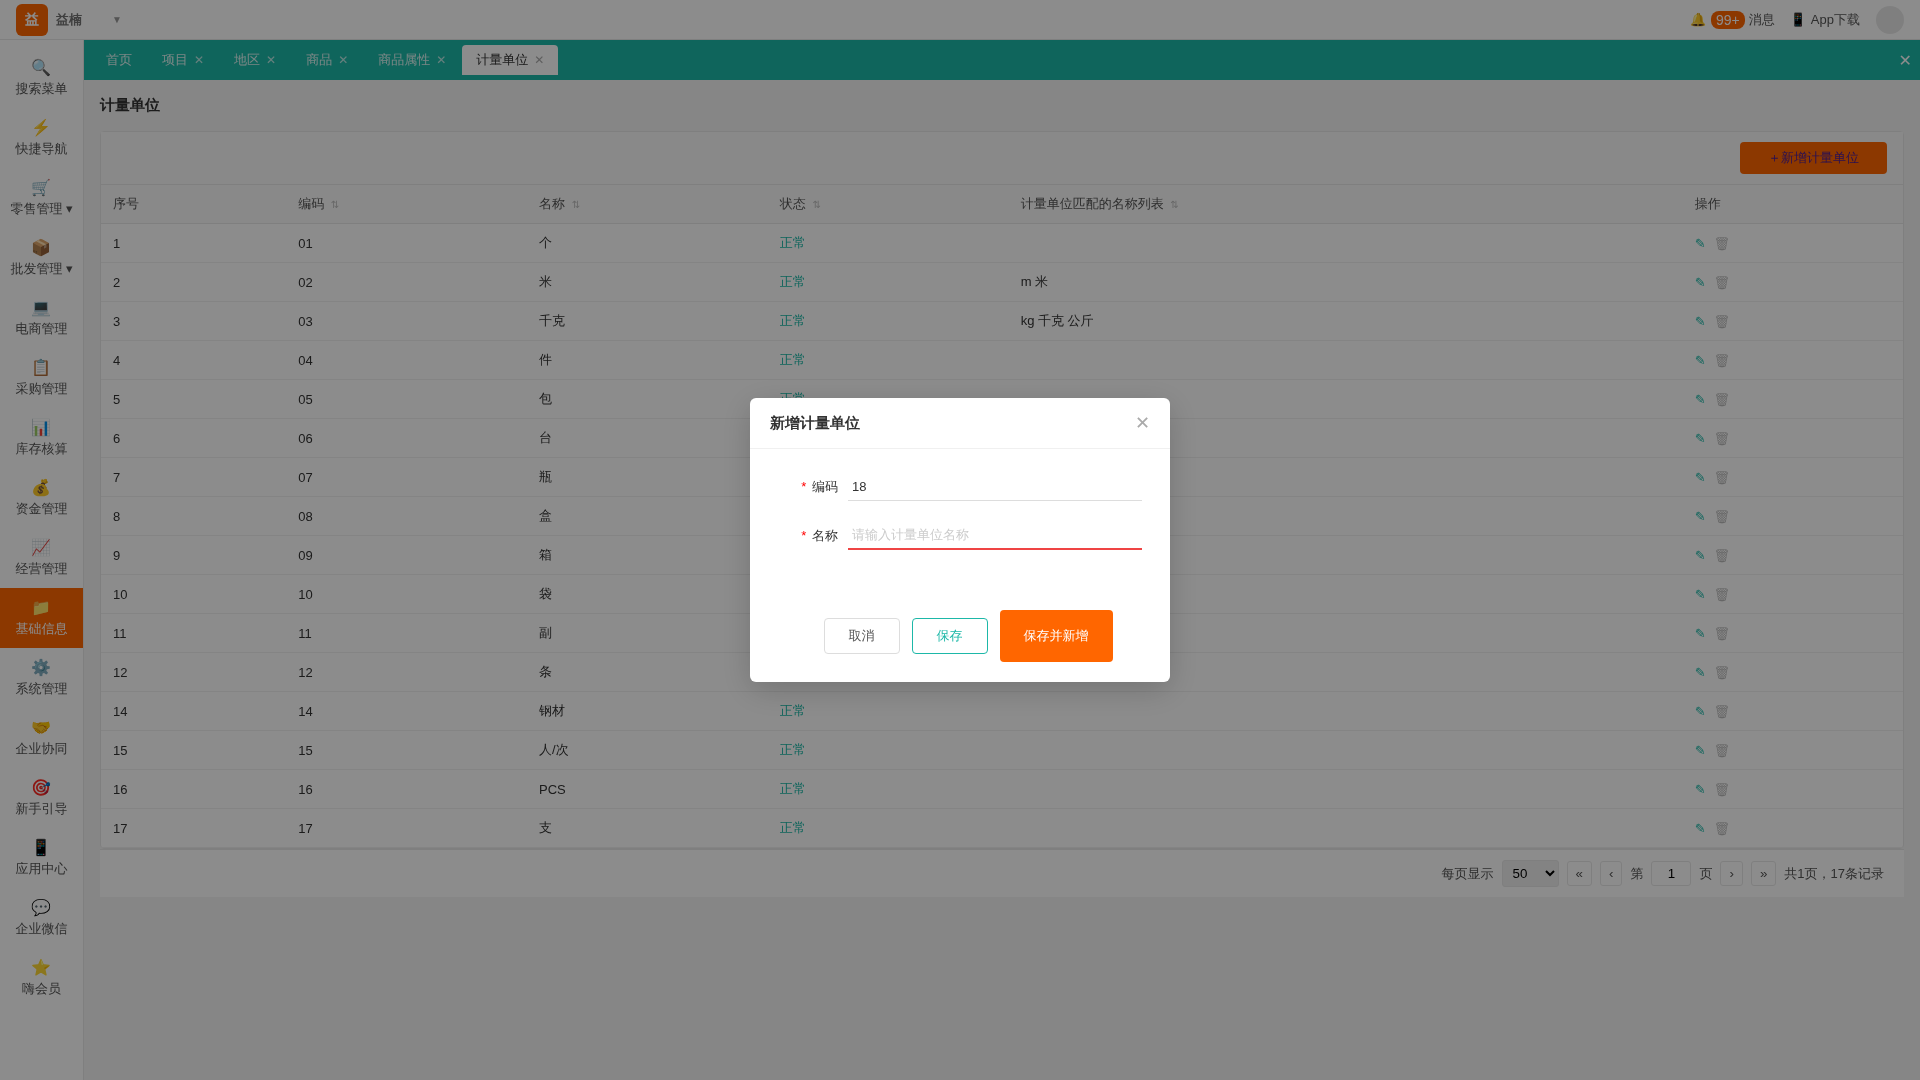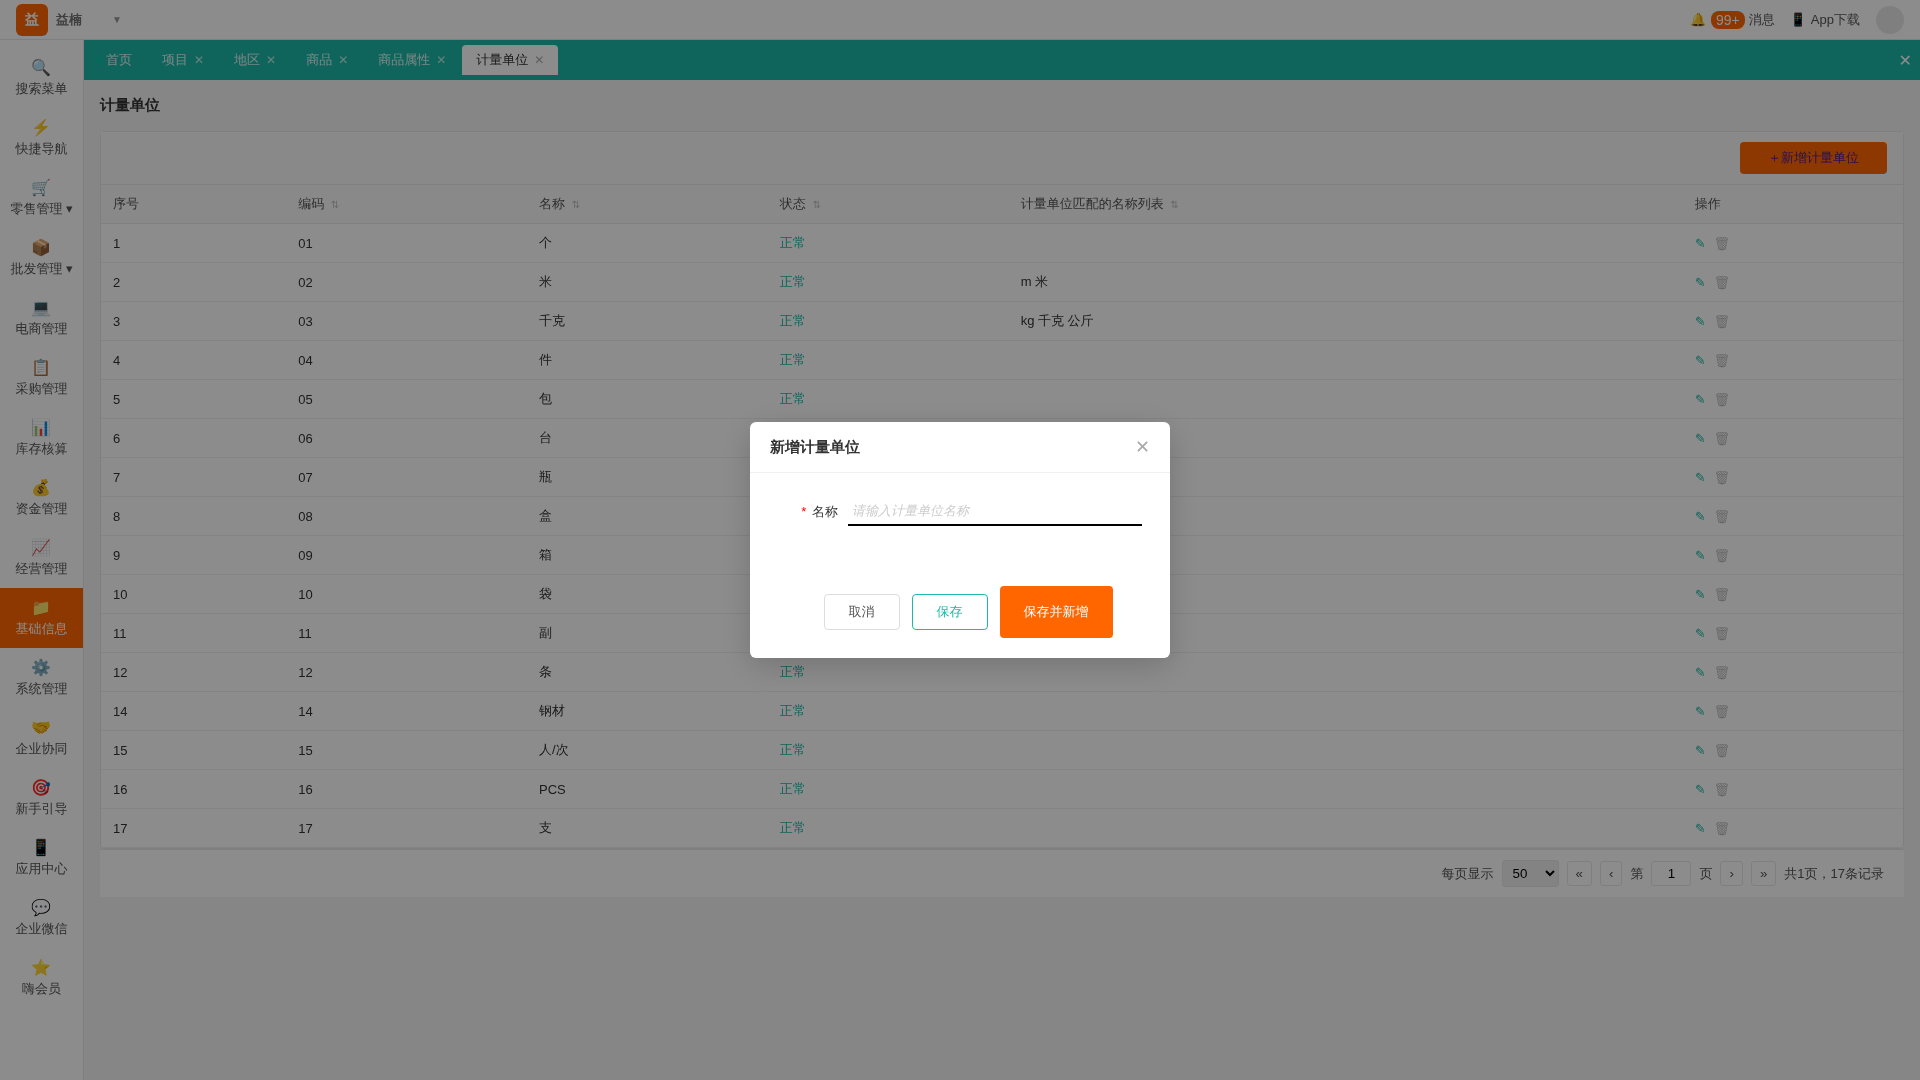--- a/index.html
+++ b/index.html
@@ -65,21 +65,21 @@
     .modal-overlay { position: fixed; top: 0; left: 0; width: 1920px; height: 1080px; background: rgba(0,0,0,0.45); display: flex; align-items: center; justify-content: center; z-index: 100; }
     .modal { background: #fff; border-radius: 6px; width: 420px; box-shadow: 0 8px 32px rgba(0,0,0,0.18); }
     .modal-header { display: flex; align-items: center; justify-content: space-between; padding: 14px 20px; border-bottom: 1px solid #f0f0f0; }
     .modal-title { font-size: 15px; font-weight: bold; color: #333; }
     .modal-close { cursor: pointer; color: #aaa; font-size: 18px; }
     .modal-body { padding: 24px 28px; }
     .form-row { display: flex; align-items: center; margin-bottom: 20px; }
     .form-label { width: 60px; text-align: right; margin-right: 10px; color: #333; font-size: 13px; }
     .required { color: #f00; margin-right: 2px; }
     .form-input { flex: 1; border: none; border-bottom: 1px solid #ddd; padding: 6px 4px; font-size: 13px; outline: none; color: #333; }
-    .form-input.active-input { border-bottom: 2px solid #000000; font-style: italic; }
+    .form-input.active-input { border-bottom: 2px solid #ef4444; }
     .form-input::placeholder { color: #ccc; }
     .modal-footer { display: flex; align-items: center; justify-content: center; gap: 12px; padding: 16px 20px 20px; margin-left: 16px; }
     .btn-cancel { border: 1px solid #ddd; background: #fff; color: #555; padding: 8px 24px; border-radius: 4px; cursor: pointer; font-size: 13px; }
     .btn-save { border: 1px solid #1db8a8; background: #fff; color: #1db8a8; padding: 8px 24px; border-radius: 4px; cursor: pointer; font-size: 13px; }
     .btn-save-new { border: none; background: #f60; color: #fff; padding: 17px 24px; border-radius: 4px; cursor: pointer; font-size: 13px; }
   </style>
 </head>
 <body>
 
 <div class="top-bar">
@@ -457,20 +457,27 @@
 <div class="modal-overlay">
   <div class="modal">
     <div class="modal-header">
       <span class="modal-title">新增计量单位</span>
       <span class="modal-close">✕</span>
     </div>
     <div class="modal-body">
       <div class="form-row">
         <div class="form-label">
           <span class="required">*</span>
+          <span>编码</span>
+        </div>
+        <input class="form-input" value="18" style="">
+      </div>
+      <div class="form-row">
+        <div class="form-label">
+          <span class="required">*</span>
           <span>名称</span>
         </div>
         <input class="form-input active-input" placeholder="请输入计量单位名称" style="">
       </div>
     </div>
     <div class="modal-footer">
       <button class="btn-cancel">取消</button>
       <button class="btn-save">保存</button>
       <button class="btn-save-new">保存并新增</button>
     </div>

